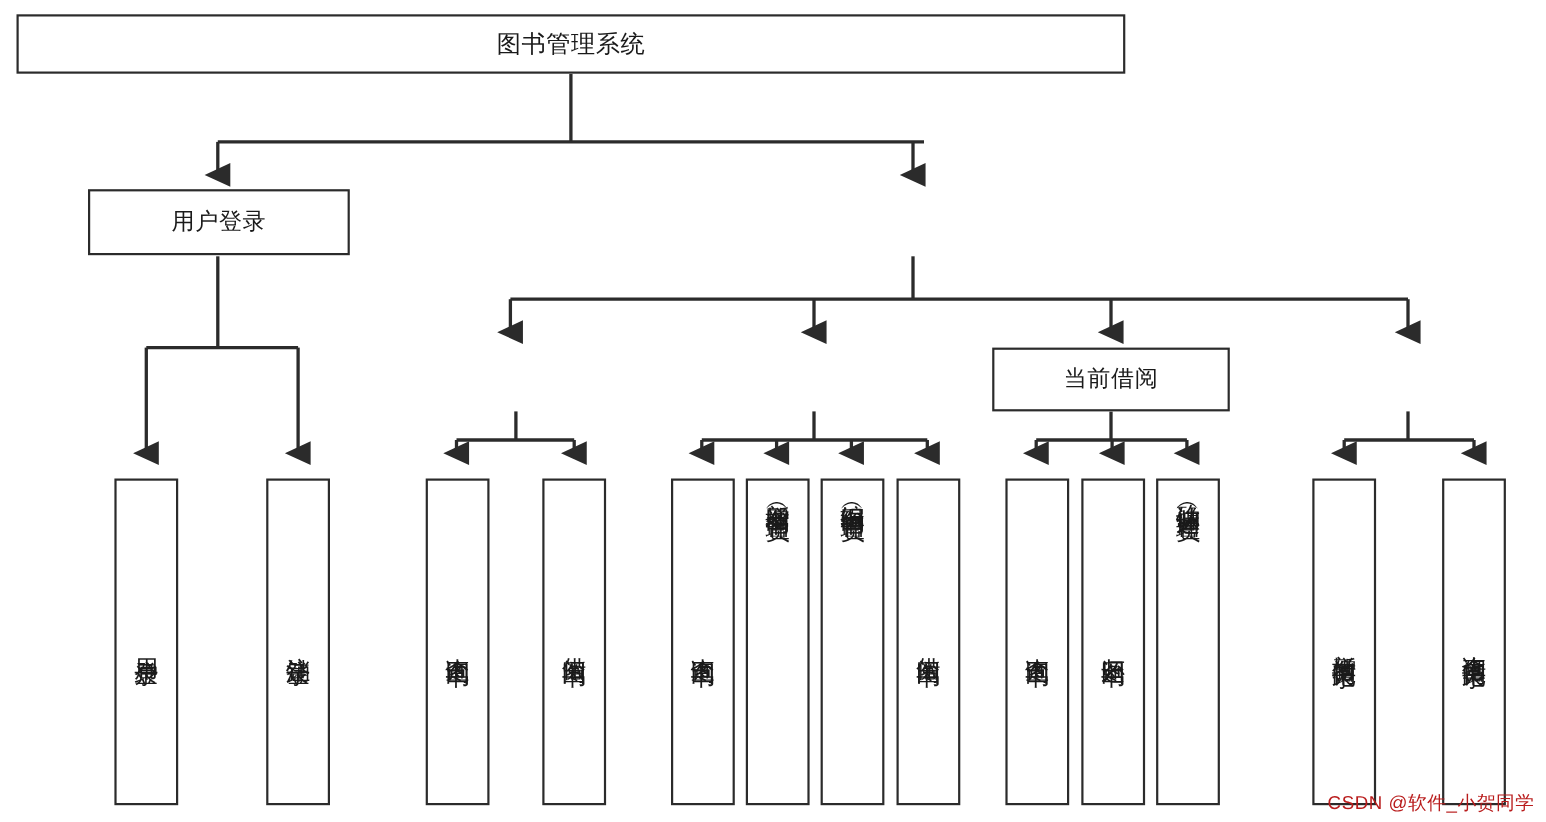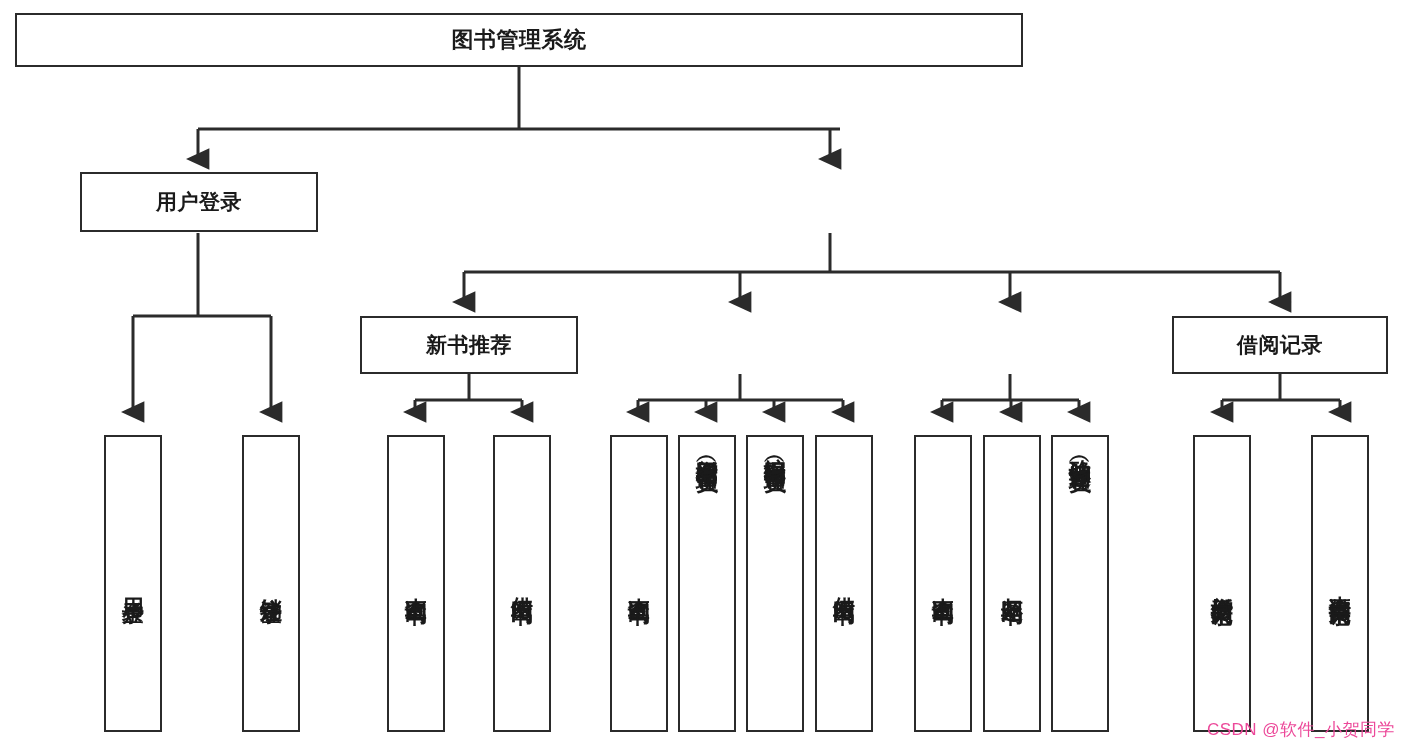--- a/index.html
+++ b/index.html
@@ -27,21 +27,20 @@
   }
   .node {
     position: absolute;
     box-sizing: border-box;
     border: 2.5px solid #2b2b2b;
     background: #ffffff;
     display: flex;
     align-items: center;
     justify-content: center;
     color: #1a1a1a;
-    font-weight: bold;
   }
   .node .label {
     display: block;
     text-align: center;
     line-height: 1.02;
   }
   
   .node.horiz .label {
     font-size: 21px;
     letter-spacing: 0.5px;
@@ -66,21 +65,21 @@
   }
   .node.vert.centered {
     align-items: center;
     padding-top: 0;
   }
   #watermark {
     position: absolute;
     right: 10px;
     bottom: 6px;
     font-size: 17px;
-    color: #ec4899;
+    color: #b91c1c;
     white-space: nowrap;
     letter-spacing: 0.5px;
   }
 </style>
 </head>
 <body>
 
 <div id="canvas">
 
   <svg class="edges" viewBox="0 0 1405 747">
@@ -135,25 +134,22 @@
   </svg>
 
   <div class="node horiz root" style="left:15px; top:13px; width:1008px; height:54px;">
     <span class="label">图书管理系统</span>
   </div>
 
   <div class="node horiz" style="left:80px; top:172px; width:238px; height:60px;">
     <span class="label">用户登录</span>
   </div>
 
-  <div class="node horiz" style="left:360px; top:316px; width:218px; height:58px;">
-    <span class="label">新书推荐</span>
-  </div>
-  <div class="node horiz" style="left:1172px; top:316px; width:216px; height:58px;">
-    <span class="label">借阅记录</span>
+  <div class="node horiz" style="left:902px; top:316px; width:216px; height:58px;">
+    <span class="label">当前借阅</span>
   </div>
 
   <div class="node vert centered" style="left:104px; top:435px; width:58px; height:297px;">
     <span class="label">用户登录</span>
   </div>
   <div class="node vert centered" style="left:242px; top:435px; width:58px; height:297px;">
     <span class="label">注销登录</span>
   </div>
 
   <div class="node vert centered" style="left:387px; top:435px; width:58px; height:297px;">

